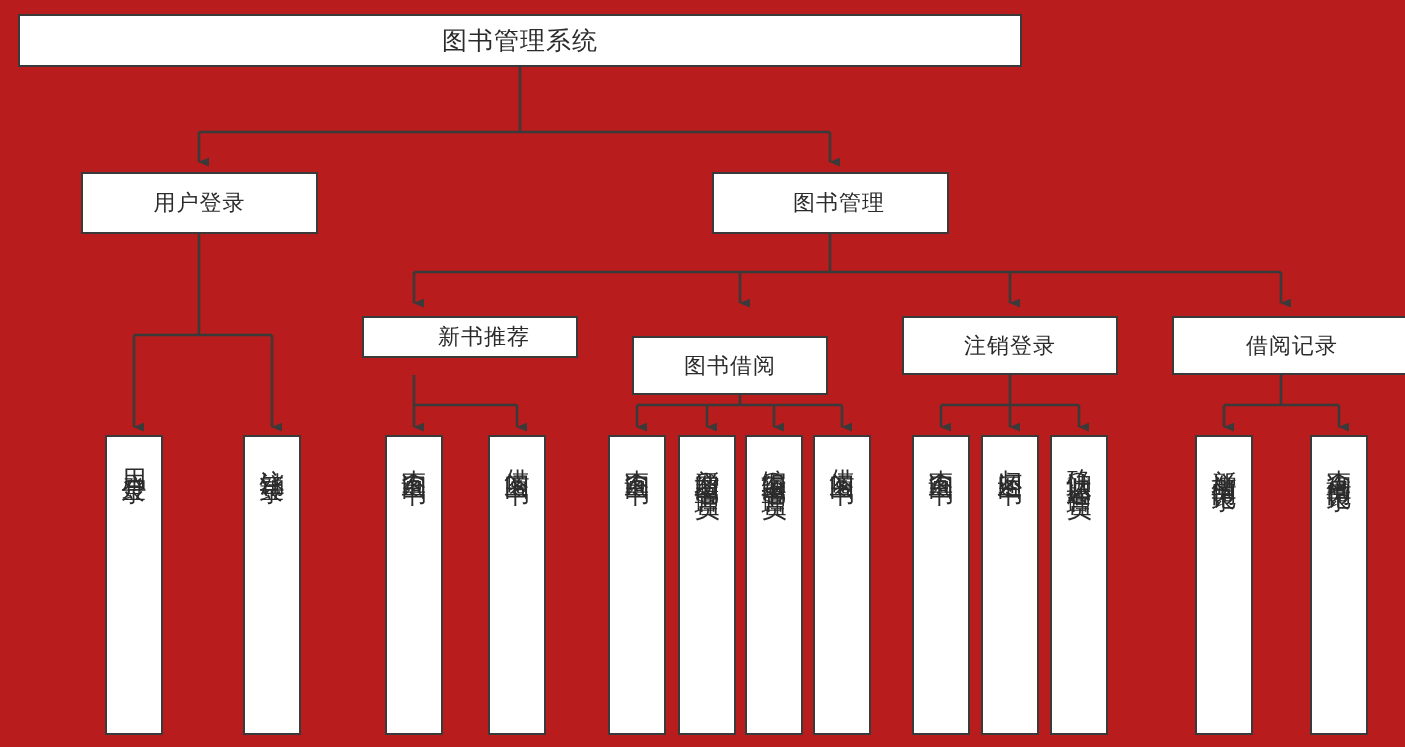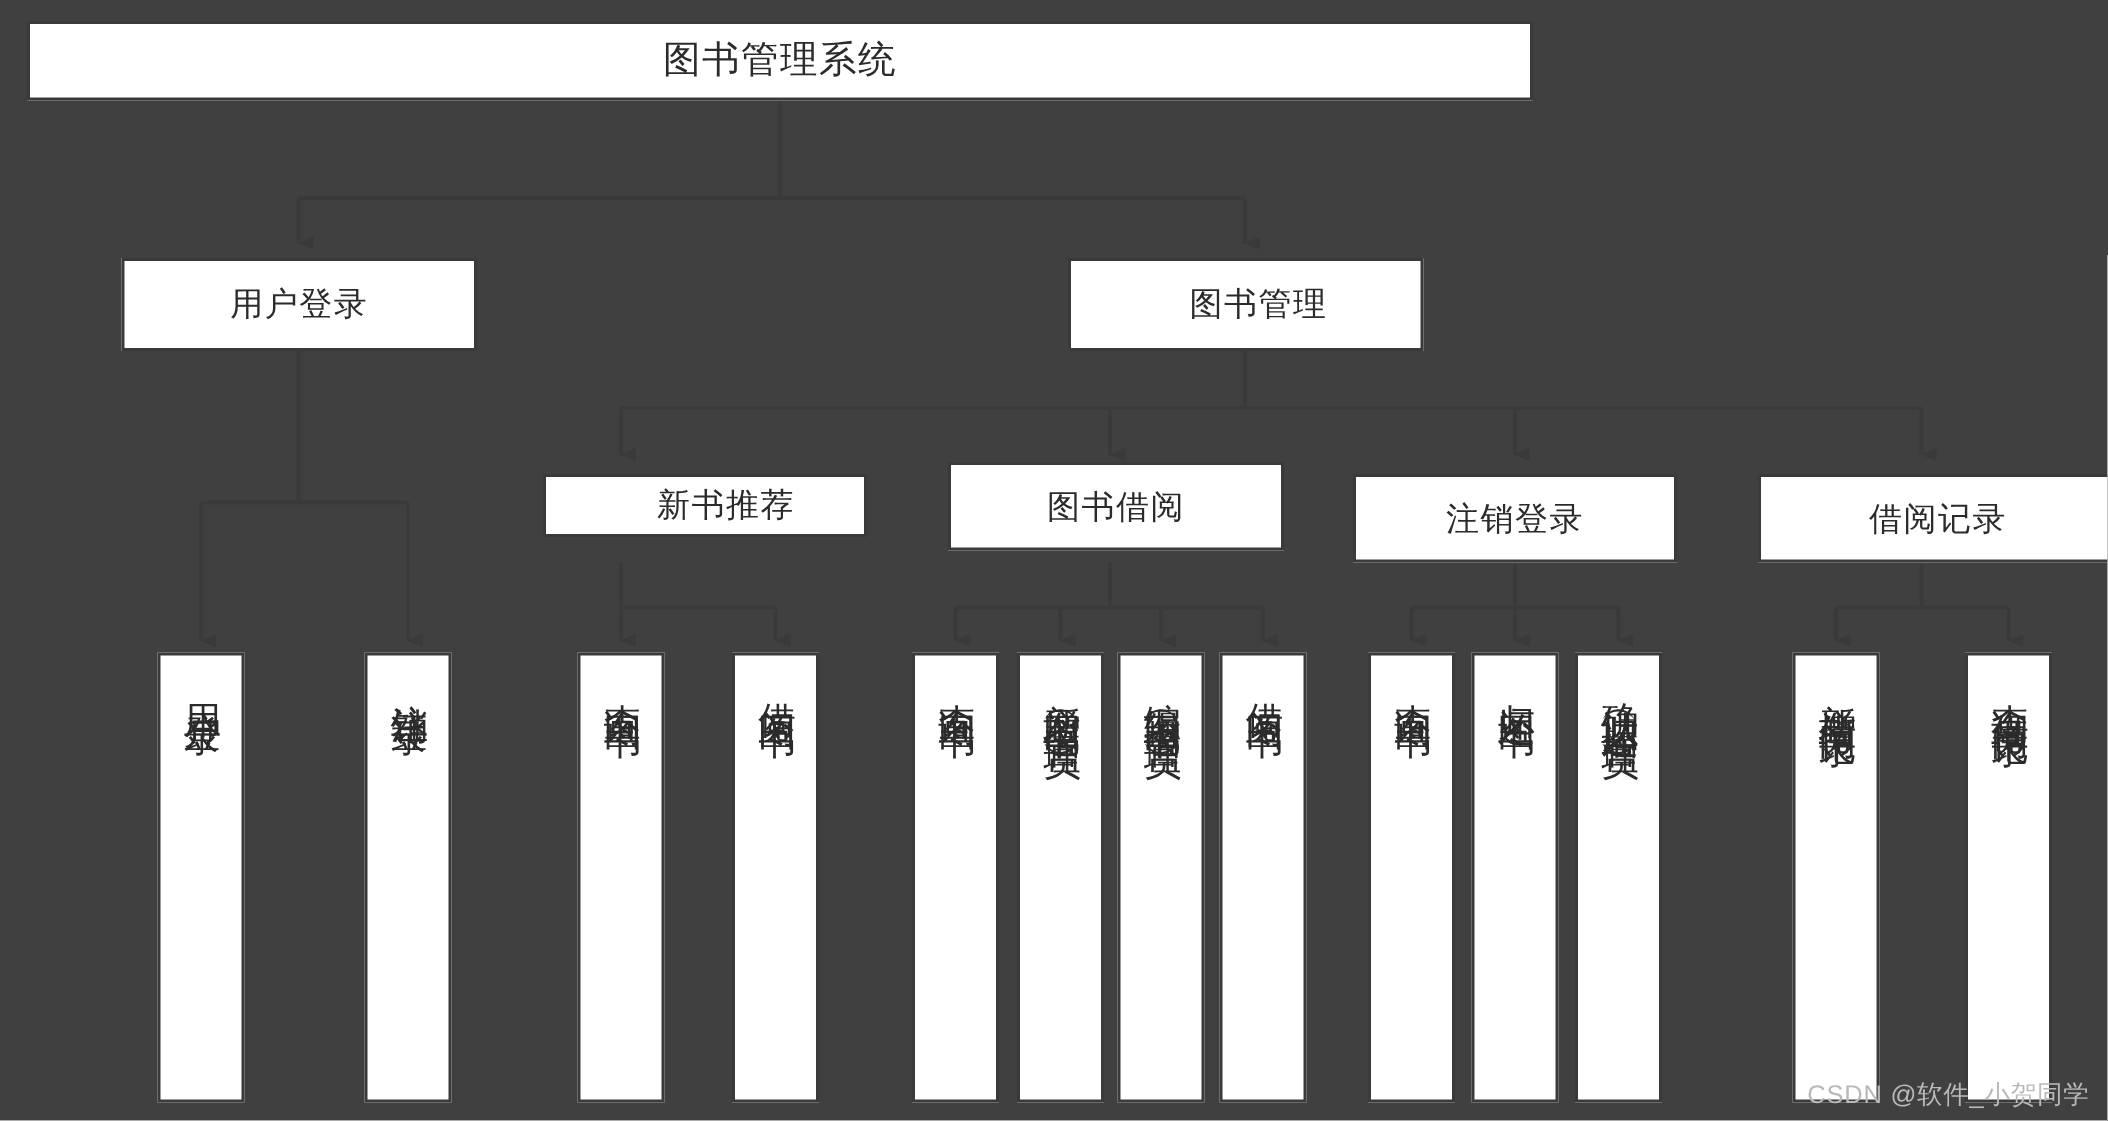--- a/index.html
+++ b/index.html
@@ -4,21 +4,21 @@
 <style>
   html,body{margin:0;padding:0;background:#ffffff;}
   body{
     font-family:"Liberation Sans","DejaVu Sans",sans-serif;
     -webkit-font-smoothing:antialiased;
   }
   #stage{
     position:relative;
     width:1405px;
     height:747px;
-    background:#404040;
+    background:#b91c1c;
     overflow:hidden;
   }
   
   #wires{
     position:absolute;
     left:0; top:0;
     width:1405px; height:747px;
     pointer-events:none;
   }
   
@@ -131,21 +131,21 @@
   <div class="node h" style="left:81px;top:172px;width:237px;height:62px;" data-name="node-user-login">
     <span class="cap" data-name="node-label">用户登录</span>
   </div>
   <div class="node h" style="left:712px;top:172px;width:237px;height:62px;padding-left:17px;" data-name="node-book-management">
     <span class="cap" data-name="node-label">图书管理</span>
   </div>
 
   <div class="node h" style="left:360px;top:316px;width:109px;height:42px;padding-left:28px;" data-name="node-new-book-recommend">
     <span class="cap" data-name="node-label">新书推荐</span>
   </div>
-  <div class="node h" style="left:632px;top:308px;width:224px;height:59px;" data-name="node-book-borrow">
+  <div class="node h" style="left:632px;top:336px;width:196px;height:59px;" data-name="node-book-borrow">
     <span class="cap" data-name="node-label">图书借阅</span>
   </div>
   <div class="node h" style="left:902px;top:316px;width:216px;height:59px;" data-name="node-current-borrow">
     <span class="cap" data-name="node-label">注销登录</span>
   </div>
   <div class="node h" style="left:1172px;top:316px;width:240px;height:59px;" data-name="node-borrow-record">
     <span class="cap" data-name="node-label">借阅记录</span>
   </div>
 
   <style>
@@ -189,15 +189,14 @@
     <span class="cap" data-name="node-label">确认归还（管理员）</span>
   </div>
 
   <div class="node leaf" style="left:1195px;top:435px;width:58px;height:300px;" data-name="leaf-borrow-record-add">
     <span class="cap" data-name="node-label">新增借阅记录</span>
   </div>
   <div class="node leaf" style="left:1310px;top:435px;width:58px;height:300px;" data-name="leaf-borrow-record-query">
     <span class="cap" data-name="node-label">查询借阅记录</span>
   </div>
 
-  <div id="watermark" data-name="csdn-watermark">CSDN @软件_小贺同学</div>
 
 </div>
 
 </body></html>

